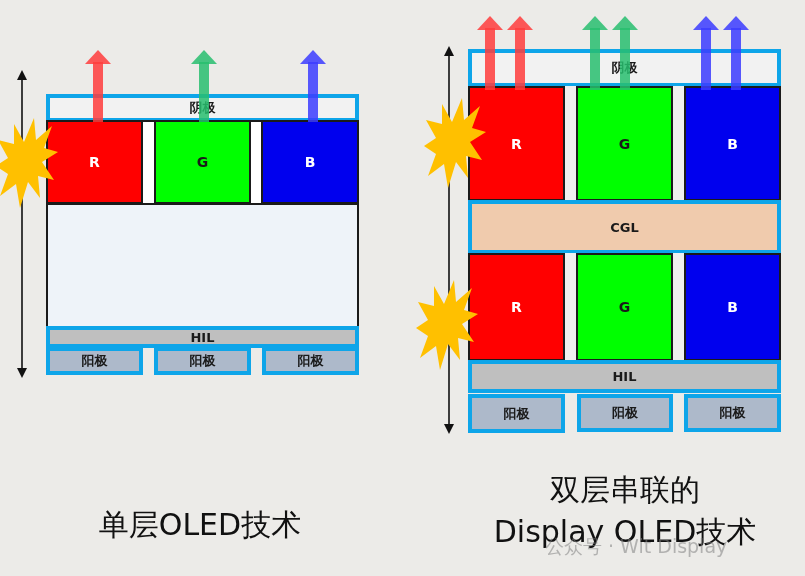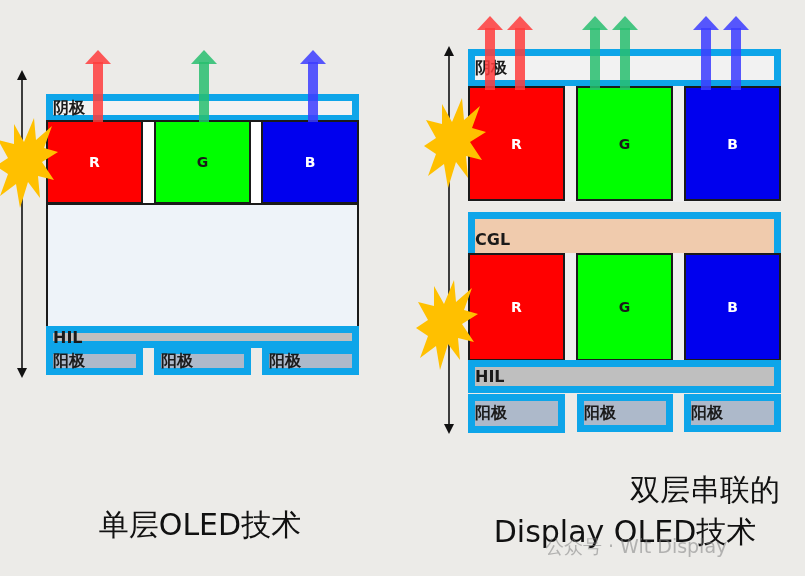--- a/index.html
+++ b/index.html
@@ -1,20 +1,20 @@
 <!DOCTYPE html>
 <html><head>
 <meta charset="utf-8">
 <style>
   html,body{margin:0;padding:0;}
   body{width:805px;height:576px;position:relative;overflow:hidden;
     background:#ecebe8;font-family:"DejaVu Sans","Liberation Sans",sans-serif;}
   .abs{position:absolute;box-sizing:border-box;}
-  .box{border:7px solid #0ea5e9;display:flex;align-items:center;
-    font-weight:bold;font-size:16px;color:#1a1a1a;}
+  .box{border:4px solid #0ea5e9;display:flex;align-items:center;justify-content:center;
+    font-weight:bold;font-size:13px;color:#1a1a1a;}
   .sub{border:2px solid #1a1a1a;display:flex;align-items:center;justify-content:center;
     font-weight:bold;font-size:14px;}
   .white{color:#fff;}
   .arrow{position:absolute;}
   .caption{position:absolute;font-size:30px;color:#111;text-align:center;line-height:40px;
     font-family:"DejaVu Sans",sans-serif;}
   .wm{position:absolute;font-size:19px;color:rgba(130,130,130,0.55);text-align:right;}
 </style>
 </head>
 <body>
@@ -93,21 +93,21 @@
   <div class="abs sub white" style="left:468px;top:86px;width:97px;height:115px;background:#ff0000;">
     <span>R</span>
   </div>
   <div class="abs sub" style="left:576px;top:86px;width:97px;height:115px;background:#00ff00;color:#1a1a1a;">
     <span>G</span>
   </div>
   <div class="abs sub white" style="left:684px;top:86px;width:97px;height:115px;background:#0000ee;">
     <span>B</span>
   </div>
 
-  <div class="abs box" style="left:468px;top:212px;width:313px;height:54px;background:#f0cbad;">
+  <div class="abs box" style="left:468px;top:200px;width:313px;height:54px;background:#f0cbad;">
     <span>CGL</span>
   </div>
 
   <div class="abs" style="left:468px;top:253px;width:313px;height:108px;background:#efefef;"></div>
   <div class="abs sub white" style="left:468px;top:253px;width:97px;height:108px;background:#ff0000;">
     <span>R</span>
   </div>
   <div class="abs sub" style="left:576px;top:253px;width:97px;height:108px;background:#00ff00;color:#1a1a1a;">
     <span>G</span>
   </div>
@@ -148,17 +148,17 @@
     <polygon points="43,0 30,14 56,14" fill="rgba(60,60,255,0.85)"></polygon>
   </svg>
 
   <svg class="arrow" style="left:424px;top:98px;" width="64" height="96">
     <polygon points="38,0 40,22 56,8 48,30 62,34 46,44 58,62 42,58 44,80 32,64 24,90 20,66 4,78 12,56 0,48 12,40 2,22 18,26 18,6 28,24" fill="#ffc000"></polygon>
   </svg>
   <svg class="arrow" style="left:416px;top:280px;" width="64" height="96">
     <polygon points="38,0 40,22 56,8 48,30 62,34 46,44 58,62 42,58 44,80 32,64 24,90 20,66 4,78 12,56 0,48 12,40 2,22 18,26 18,6 28,24" fill="#ffc000"></polygon>
   </svg>
 
-  <div class="caption" style="left:470px;top:470px;width:310px;text-align:right;">双层串联的</div>
+  <div class="caption" style="left:470px;top:470px;width:310px;">双层串联的</div>
   <div class="caption" style="left:450px;top:512px;width:350px;">Display OLED技术</div>
 </div>
 
 <div class="wm" style="left:545px;top:534px;">公众号 · Wit Display</div>
 
 </body></html>

